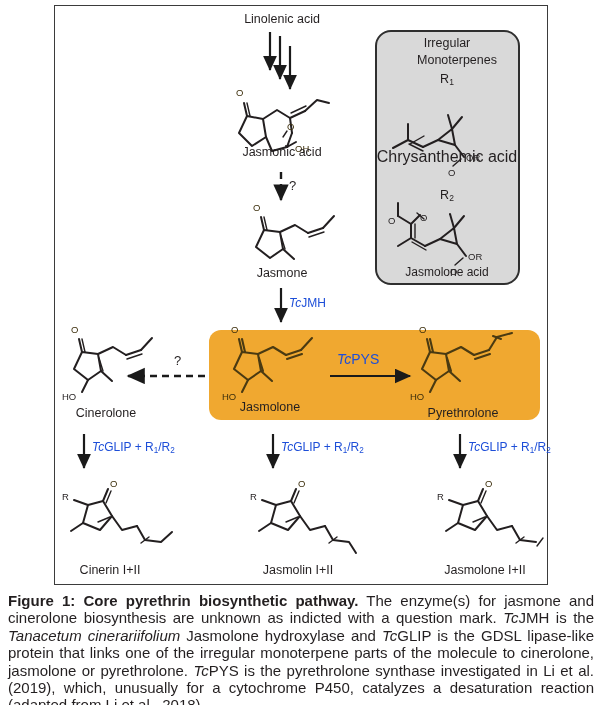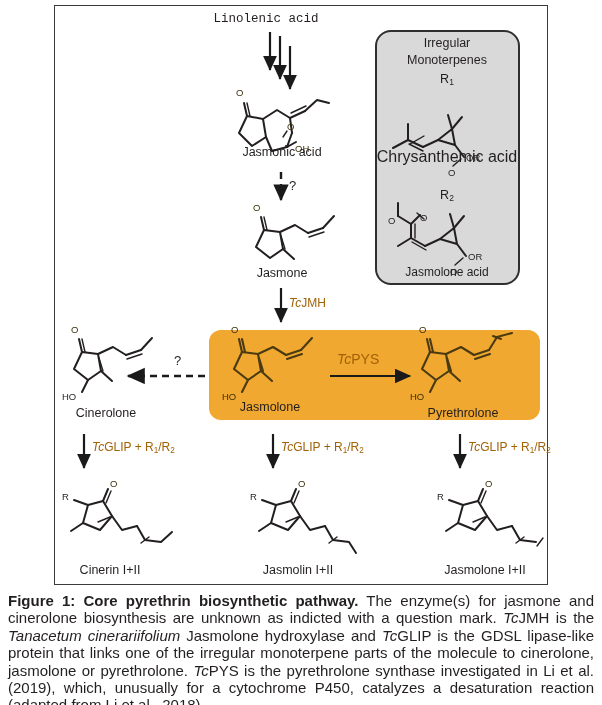--- a/index.html
+++ b/index.html
@@ -29,21 +29,21 @@
     font-size:12.5px;
     line-height:14px;
     color:#231f20;
     white-space:nowrap;
   }
   .lbl.c{transform:translateX(-50%);}
   .enz{
     position:absolute;
     font-size:12px;
     white-space:nowrap;
-    color:#a16207;
+    color:#1d4ed8;
   }
   .enz i{font-style:italic;}
   .qmark{position:absolute;font-size:13px;color:#231f20;}
   sub{font-size:0.68em;vertical-align:-0.25em;}
 
   
   .orange-box{
     position:absolute;
     left:209px;top:330px;
     width:331px;height:90px;
@@ -288,21 +288,21 @@
       <path class="bond" d="M454,228 L464,216"></path>
       <path class="bond" d="M457,244 L466,256"></path>
       <path class="bond-thin" d="M463,258 L455,265"></path>
       <text class="atom" x="468" y="260">OR</text>
       <text class="atom" x="450" y="275">O</text>
       <text class="atom" x="388" y="224">O</text>
       <text class="atom" x="420" y="221">O</text>
     </g>
   </svg>
 
-  <div class="lbl c" style="left:266px;top:12px;font-family:Liberation Mono, monospace;">Linolenic acid</div>
+  <div class="lbl c" style="left:282px;top:12px;">Linolenic acid</div>
   <div class="lbl c" style="left:282px;top:145px;">Jasmonic acid</div>
   <div class="qmark" style="left:289px;top:178px;">?</div>
   <div class="lbl c" style="left:282px;top:266px;">Jasmone</div>
 
   <div class="enz" style="left:289px;top:296px;"><i>Tc</i><span>JMH</span></div>
 
   <div class="enz" style="left:337px;top:351px;font-size:14px;"><i>Tc</i><span>PYS</span></div>
 
   <div class="qmark" style="left:174px;top:353px;">?</div>
 
@@ -312,21 +312,21 @@
 
   <div class="enz" style="left:92px;top:440px;"><i>Tc</i><span>GLIP + R</span><sub>1</sub><span>/R</span><sub>2</sub></div>
   <div class="enz" style="left:281px;top:440px;"><i>Tc</i><span>GLIP + R</span><sub>1</sub><span>/R</span><sub>2</sub></div>
   <div class="enz" style="left:468px;top:440px;"><i>Tc</i><span>GLIP + R</span><sub>1</sub><span>/R</span><sub>2</sub></div>
 
   <div class="lbl c" style="left:110px;top:563px;">Cinerin I+II</div>
   <div class="lbl c" style="left:298px;top:563px;">Jasmolin I+II</div>
   <div class="lbl c" style="left:485px;top:563px;">Jasmolone I+II</div>
 
   <div class="lbl c" style="left:447px;top:36px;">Irregular</div>
-  <div class="lbl c" style="left:447px;top:53px;text-align:center;">Monoterpenes</div>
+  <div class="lbl c" style="left:457px;top:53px;text-align:center;">Monoterpenes</div>
   <div class="lbl c" style="left:447px;top:72px;"><span>R</span><sub>1</sub></div>
   <div class="lbl c" style="left:447px;top:150px;font-size:16px;">Chrysanthemic acid</div>
   <div class="lbl c" style="left:447px;top:188px;"><span>R</span><sub>2</sub></div>
   <div class="lbl c" style="left:447px;top:265px;font-size:12px;">Jasmolone acid</div>
 
   <div class="caption">
     <b>Figure 1: Core pyrethrin biosynthetic pathway.</b><span> The enzyme(s) for jasmone and cinerolone biosynthesis are unknown as indicted with a question mark. </span><i>Tc</i><span>JMH is the </span><i>Tanacetum cinerariifolium</i><span> Jasmolone hydroxylase and </span><i>Tc</i><span>GLIP is the GDSL lipase-like protein that links one of the irregular monoterpene parts of the molecule to cinerolone, jasmolone or pyrethrolone. </span><i>Tc</i><span>PYS is the pyrethrolone synthase investigated in Li et al. (2019), which, unusually for a cytochrome P450, catalyzes a desaturation reaction (adapted from Li et al., 2018).</span>
   </div>
 
 </div>

